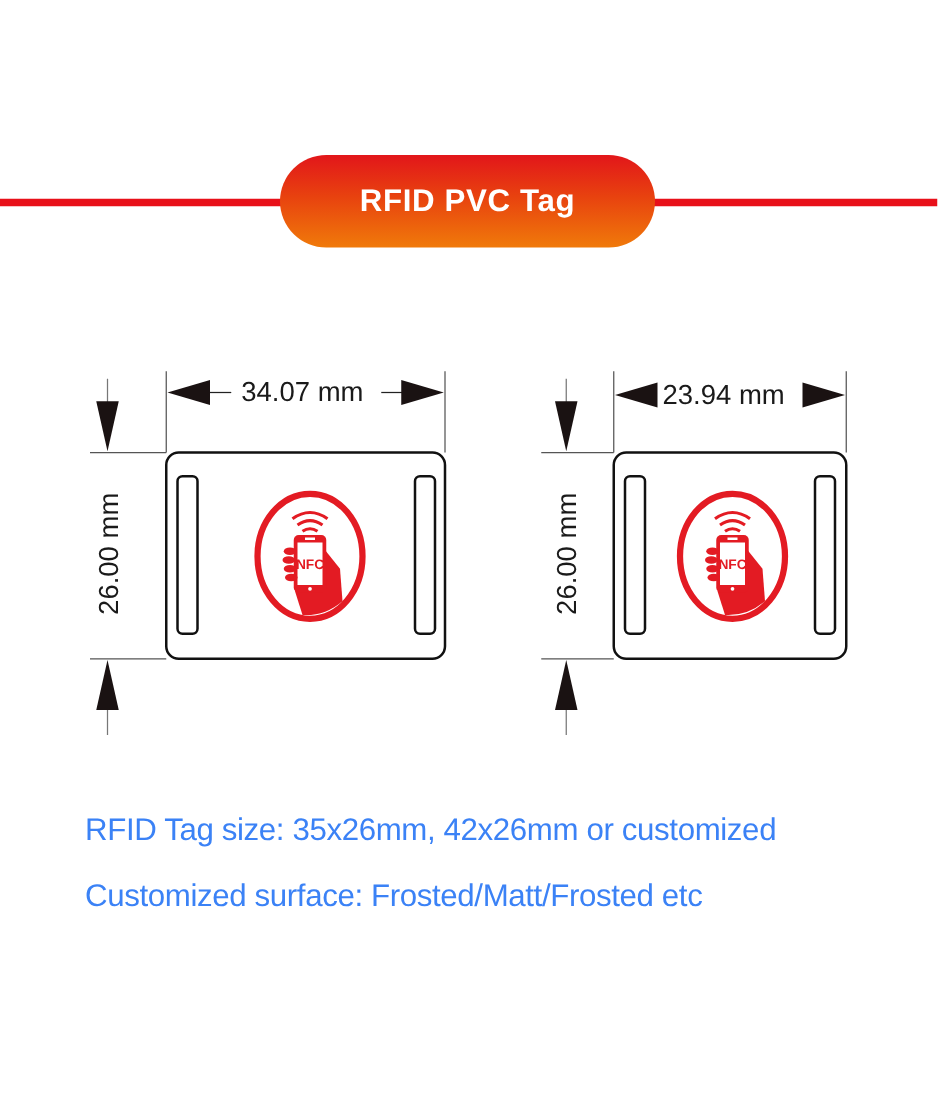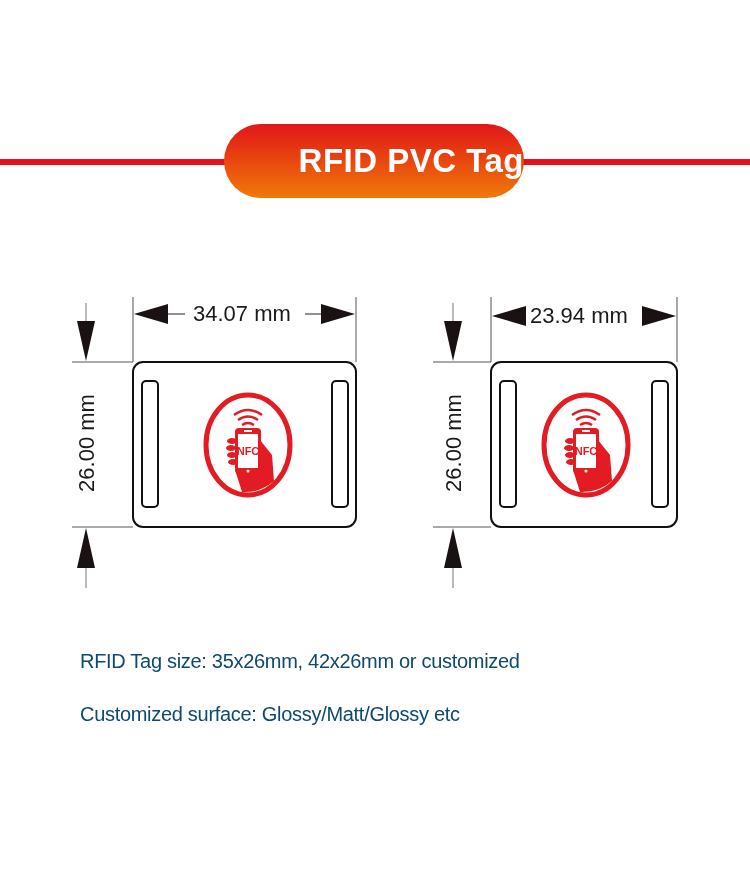--- a/index.html
+++ b/index.html
@@ -6,31 +6,31 @@
   body { width: 750px; height: 879px; position: relative; overflow: hidden; font-family: "Liberation Sans", sans-serif; }
 
   .red-line { position: absolute; top: 159px; height: 6px; background: #e8101a; }
   .red-line.left { left: 0; width: 240px; }
   .red-line.right { left: 510px; width: 240px; }
 
   .title-pill {
     position: absolute; left: 224px; top: 124px; width: 300px; height: 74px;
     border-radius: 37px;
     background: linear-gradient(to bottom, #e2161a 0%, #e8420f 45%, #f07a0a 100%);
-    display: flex; align-items: center; justify-content: flex-end;
-    color: #ffffff; font-weight: bold; font-size: 33px; letter-spacing: 0.5px;
+    display: flex; align-items: center; justify-content: center;
+    color: #ffffff; font-weight: bold; font-size: 25px; letter-spacing: 0.5px;
   }
 
   .diagram { position: absolute; }
   .diagram svg { position: absolute; left: 0; top: 0; overflow: visible; }
 
   .dim-label { position: absolute; font-size: 22px; color: #1a1a1a; background: #fff; white-space: nowrap; line-height: 24px; }
   .dim-label.vertical { transform: rotate(-90deg); transform-origin: center center; }
 
-  .desc { position: absolute; left: 80px; font-size: 20px; color: #0c4a6e; white-space: nowrap; letter-spacing: -0.3px; }
+  .desc { position: absolute; left: 68px; font-size: 25px; color: #3b82f6; white-space: nowrap; letter-spacing: -0.3px; }
 </style>
 </head>
 <body>
 
 <div class="red-line left"></div>
 <div class="red-line right"></div>
 <div class="title-pill">
   <span>RFID PVC Tag</span>
 </div>
 
@@ -111,13 +111,13 @@
         <ellipse cx="-15" cy="17" rx="5" ry="3"></ellipse>
       </g>
       <text x="0" y="10" text-anchor="middle" font-family="Liberation Sans, sans-serif" font-weight="bold" font-size="11" fill="#e31b23">NFC</text>
     </g>
   </svg>
   <div class="dim-label" style="left:530px;top:304px;">23.94 mm</div>
   <div class="dim-label vertical" style="left:404px;top:431px;width:100px;text-align:center;">26.00 mm</div>
 </div>
 
 <div class="desc" style="top:650px;">RFID Tag size: 35x26mm, 42x26mm or customized</div>
-<div class="desc" style="top:703px;">Customized surface: Glossy/Matt/Glossy etc</div>
+<div class="desc" style="top:703px;">Customized surface: Frosted/Matt/Frosted etc</div>
 
 </body></html>

